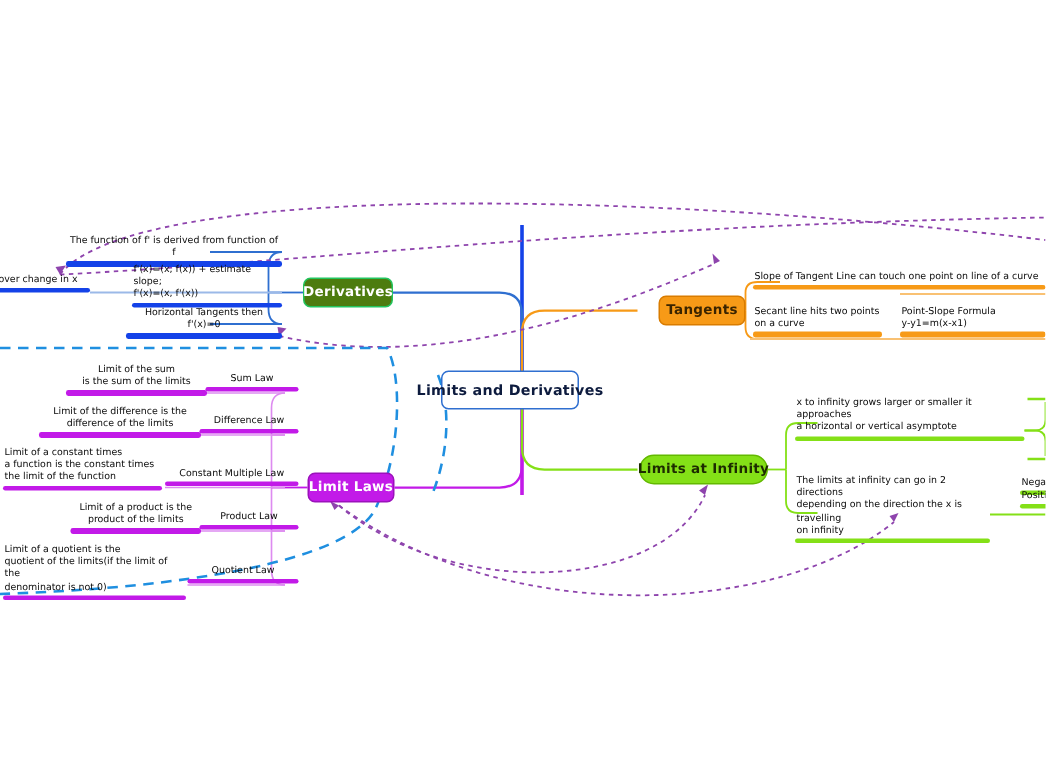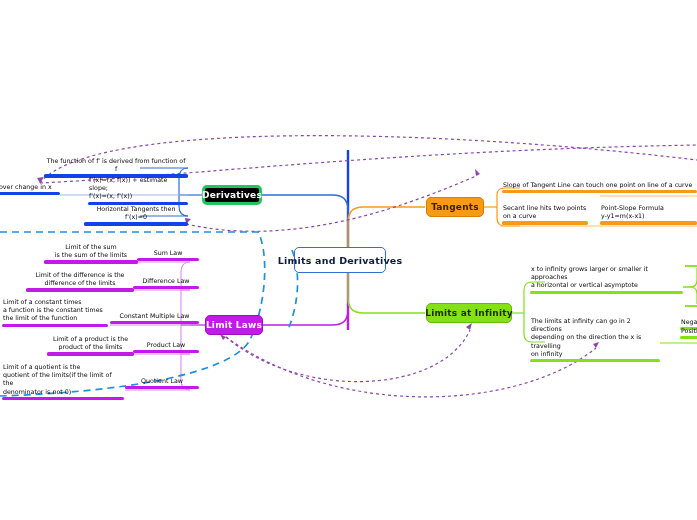--- a/index.html
+++ b/index.html
@@ -19,22 +19,22 @@
     display:flex;align-items:center;justify-content:center;
     white-space:nowrap;
   }
 
   
   .mainnode{
     position:absolute;box-sizing:border-box;border-radius:5px;
     color:#ffffff;font-weight:bold;font-size:9px;letter-spacing:.2px;
     display:flex;align-items:center;justify-content:center;white-space:nowrap;
   }
-  .mainnode.blue{background:#000000;border:3px solid #22c55e;}
-  .mainnode.orange{background:#f79a17;border:1px solid #d97c00;color:#3a2400;}
+  .mainnode.blue{background:#4d7c0f;border:1px solid #22c55e;}
+  .mainnode.orange{background:#f79a17;border:1px solid #d97c00;color:#3a2400;margin-left:13px;}
   .mainnode.violet{background:#c21ae8;border:1px solid #9b12bb;}
   .mainnode.green{background:#84e017;border:1px solid #63b900;color:#1d2b00;}
 
   
   .leaf{position:absolute;box-sizing:border-box;}
   .leaf .txt{
     display:block;font-size:6.3px;line-height:8.2px;color:#0a0a0a;
     white-space:pre-line;padding:0 1px 1px 1px;
   }
   .leaf .bar{display:block;height:3.2px;border-radius:1.6px;width:100%;}
@@ -123,21 +123,21 @@
   </div>
 
   <div class="mainnode orange" style="left:426px;top:197px;width:58px;height:20px;">
     <span>Tangents</span>
   </div>
 
   <div class="mainnode violet" style="left:205px;top:315px;width:58px;height:20px;">
     <span>Limit Laws</span>
   </div>
 
-  <div class="mainnode green" style="left:426px;top:303px;width:86px;height:20px;">
+  <div class="mainnode green" style="left:426px;top:303px;width:86px;height:20px;border-radius:10px;">
     <span>Limits at Infinity</span>
   </div>
 
   <div class="leaf center" style="left:44px;top:157px;width:144px;">
     <span class="txt">The function of f' is derived from function of f</span>
     <span class="bar blue"></span>
   </div>
 
   <div class="leaf center" style="left:-48px;top:183px;width:108px;">
     <span class="txt">change in y over change in x</span>

